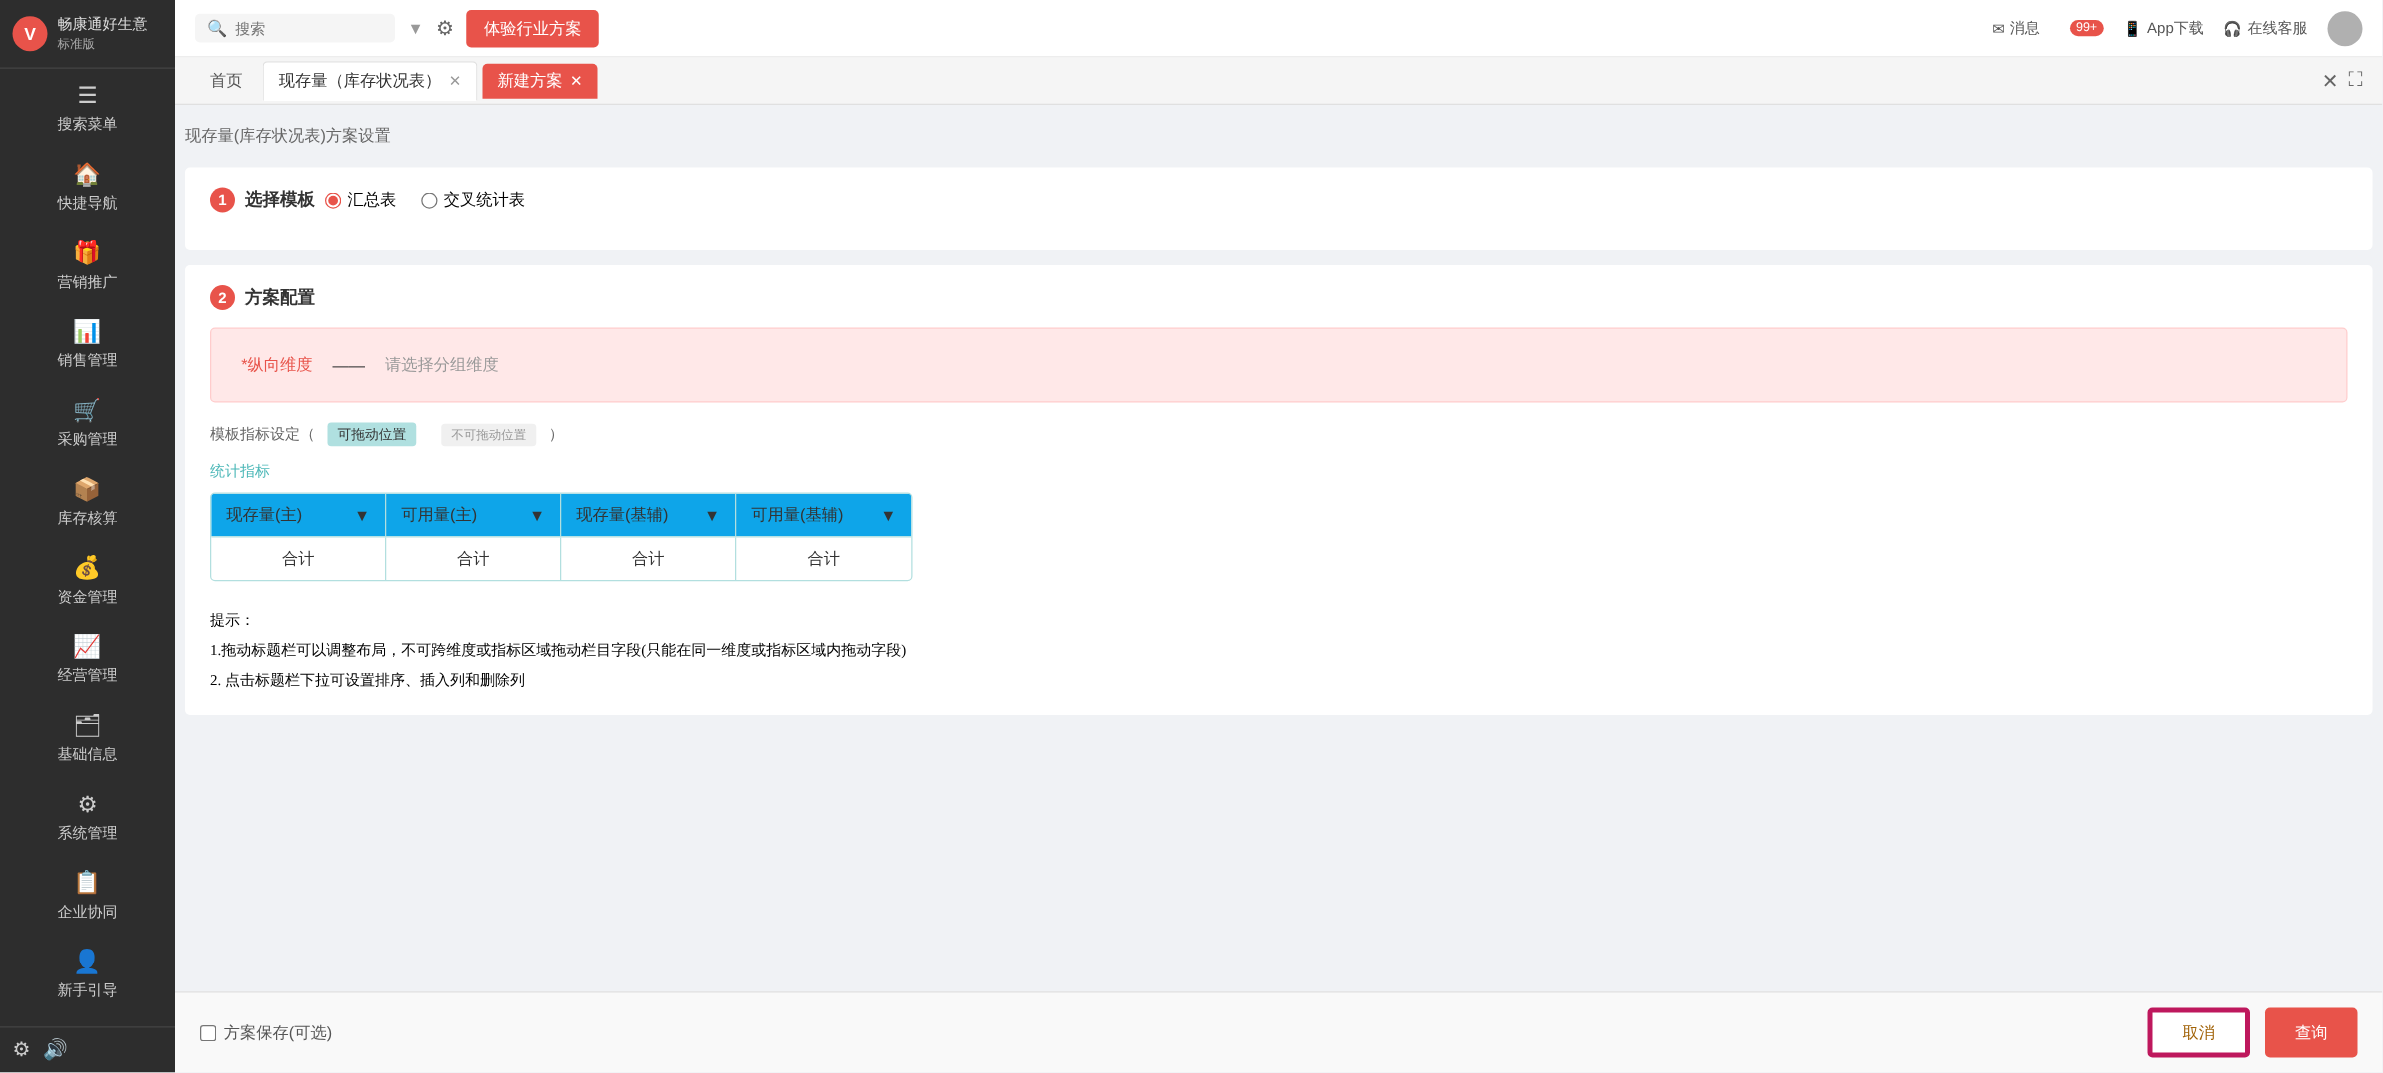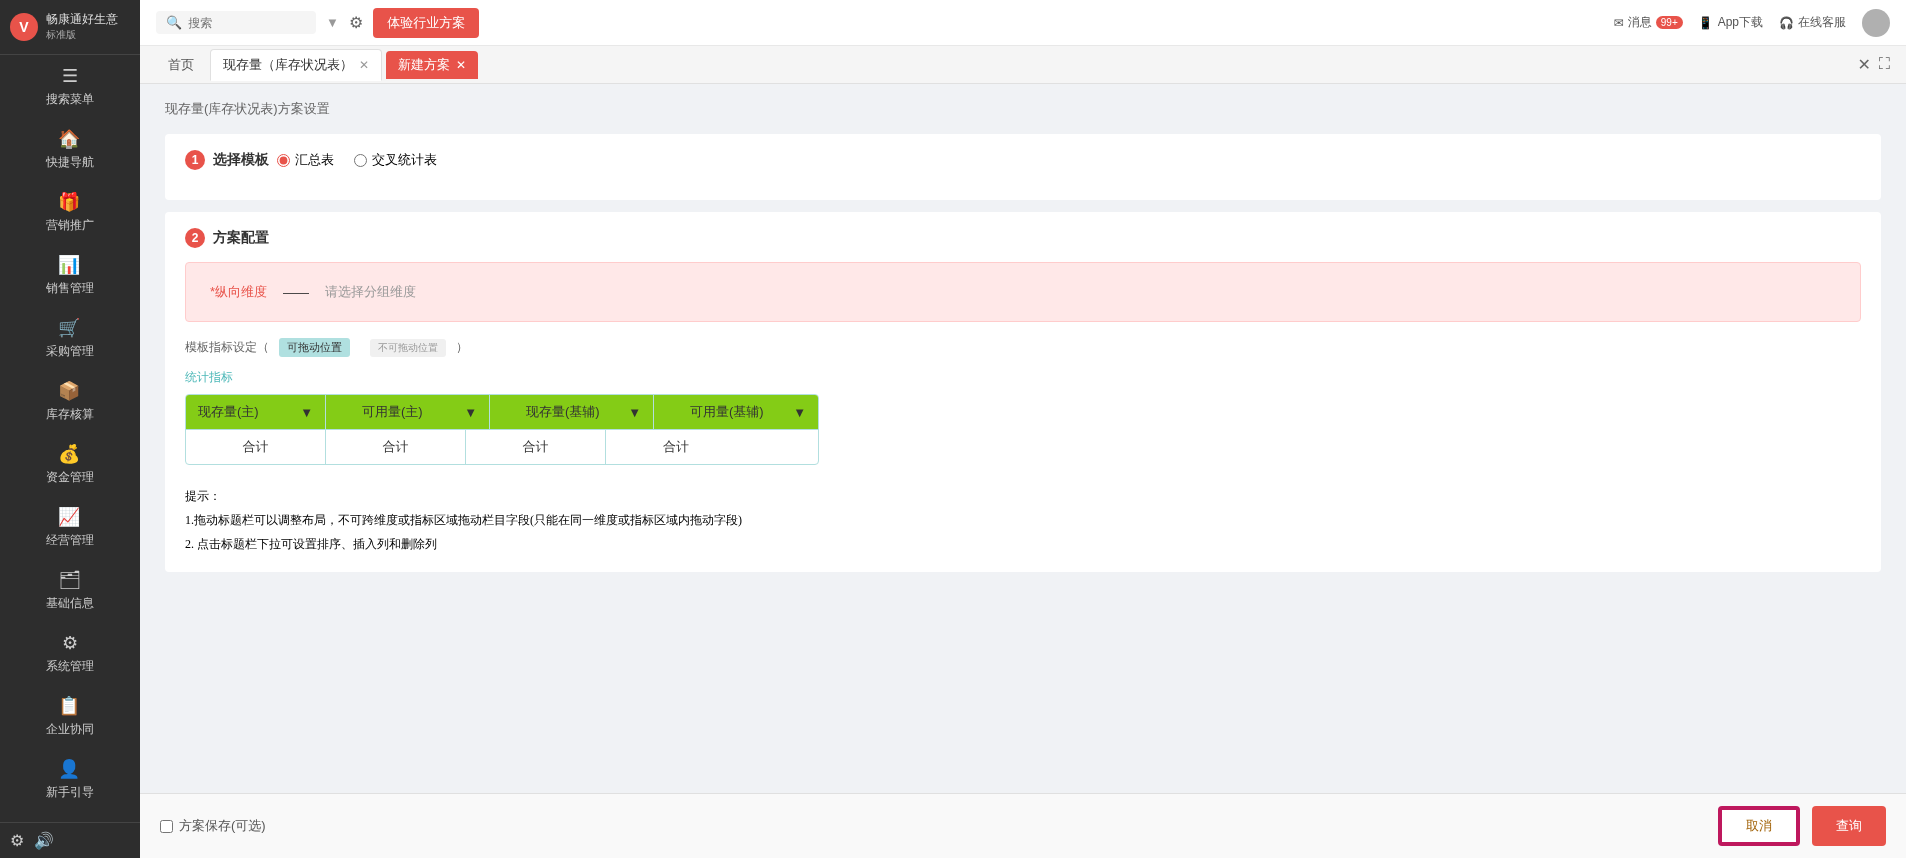--- a/index.html
+++ b/index.html
@@ -96,20 +96,21 @@
       display: flex; align-items: center; gap: 16px;
     }
     .topbar-msg, .topbar-app, .topbar-service {
       display: flex; align-items: center; gap: 4px;
       font-size: 12px; color: #555; cursor: pointer;
     }
     .badge-red {
       background: #e8534a; color: white;
       border-radius: 10px; font-size: 10px;
       padding: 1px 5px;
+      margin-left: 20px;
     }
     .topbar-avatar {
       width: 28px; height: 28px;
       background: #ccc;
       border-radius: 50%;
     }
 
     
     .tabbar {
       background: #f5f5f5;
@@ -145,21 +146,21 @@
       display: flex; align-items: center; gap: 6px;
     }
     .tab-new .tab-close { color: white; }
     .tabbar-right { margin-left: auto; display: flex; gap: 8px; }
     .icon-btn { cursor: pointer; color: #666; font-size: 16px; }
 
     
     .content {
       flex: 1;
       overflow-y: auto;
-      padding: 16px 25px;
+      padding: 16px 8px;
       background: #f0f2f5;
     }
     .page-title {
       font-size: 13px;
       color: #666;
       margin-bottom: 16px;
     }
 
     
     .section {
@@ -225,22 +226,21 @@
       margin-bottom: 8px;
     }
     .stats-table {
       border: 1px solid #b2dfdf;
       border-radius: 4px;
       overflow: hidden;
       display: inline-block;
     }
     .stats-header {
       display: flex;
-      background: #84cc16;
-      gap: 24px;
+      background: #0ea5e9;
     }
     .stats-header-cell {
       width: 140px;
       padding: 8px 12px;
       display: flex; align-items: center; justify-content: space-between;
       border-right: 1px solid #b2dfdf;
       font-size: 13px; color: #333;
       cursor: pointer;
     }
     .stats-header-cell:last-child { border-right: none; }

